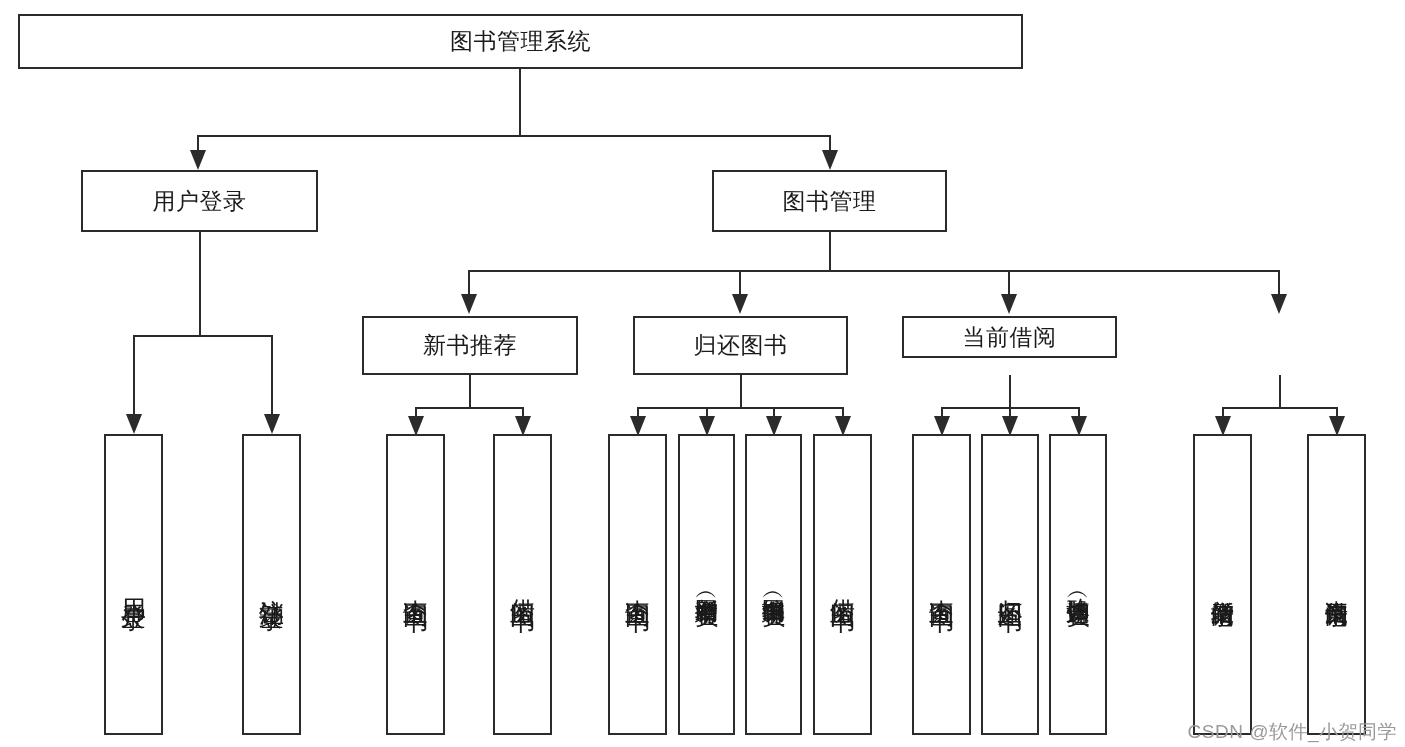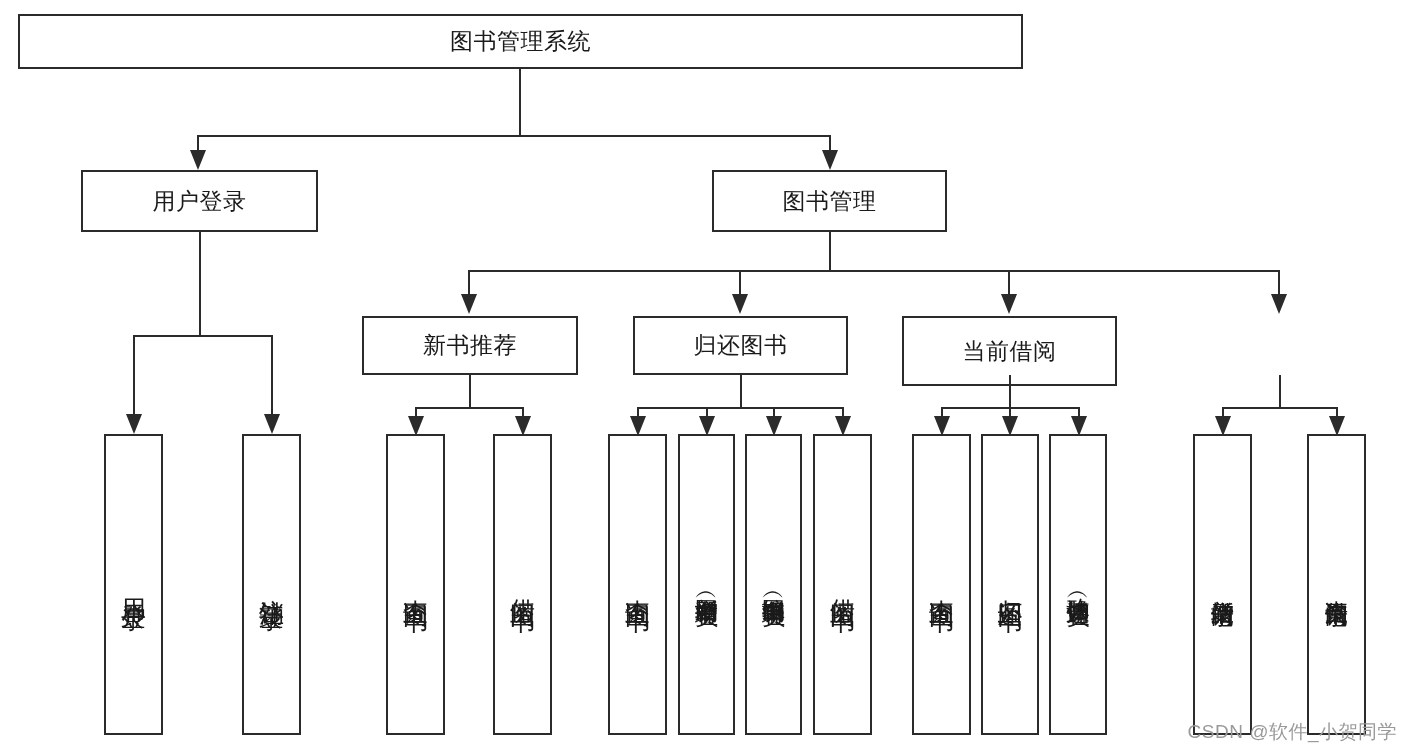--- a/index.html
+++ b/index.html
@@ -128,21 +128,21 @@
   <div class="arrow" style="left:1001px; top:294px;"></div>
   <div class="vline" style="left:1278px; top:270px; height:27px;"></div>
   <div class="arrow" style="left:1271px; top:294px;"></div>
 
   <div class="node horiz" style="left:362px; top:316px; width:216px; height:59px;">
     <span class="label">新书推荐</span>
   </div>
   <div class="node horiz" style="left:633px; top:316px; width:215px; height:59px;">
     <span class="label">归还图书</span>
   </div>
-  <div class="node horiz" style="left:902px; top:316px; width:215px; height:70px;">
+  <div class="node horiz" style="left:902px; top:316px; width:215px; height:42px;">
     <span class="label">当前借阅</span>
   </div>
 
   <div class="vline" style="left:469px; top:375px; height:32px;"></div>
   <div class="hline" style="left:415px; top:407px; width:108px;"></div>
   <div class="vline" style="left:415px; top:407px; height:12px;"></div>
   <div class="arrow" style="left:408px; top:416px;"></div>
   <div class="vline" style="left:522px; top:407px; height:12px;"></div>
   <div class="arrow" style="left:515px; top:416px;"></div>
 

